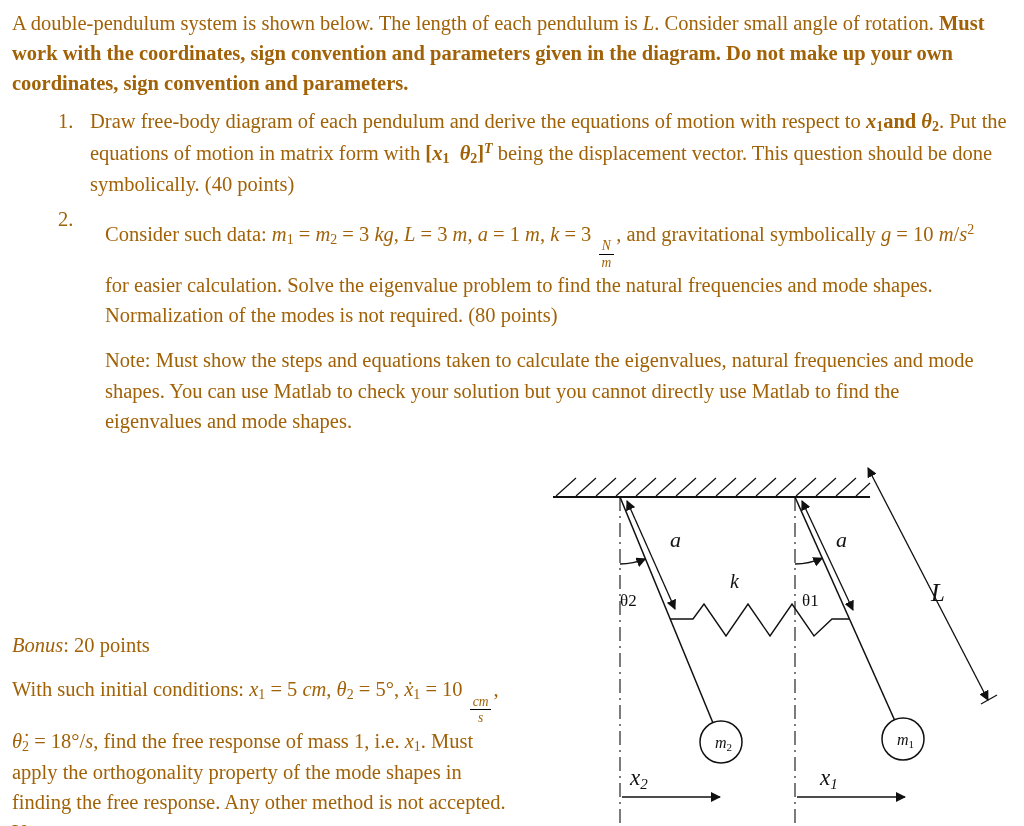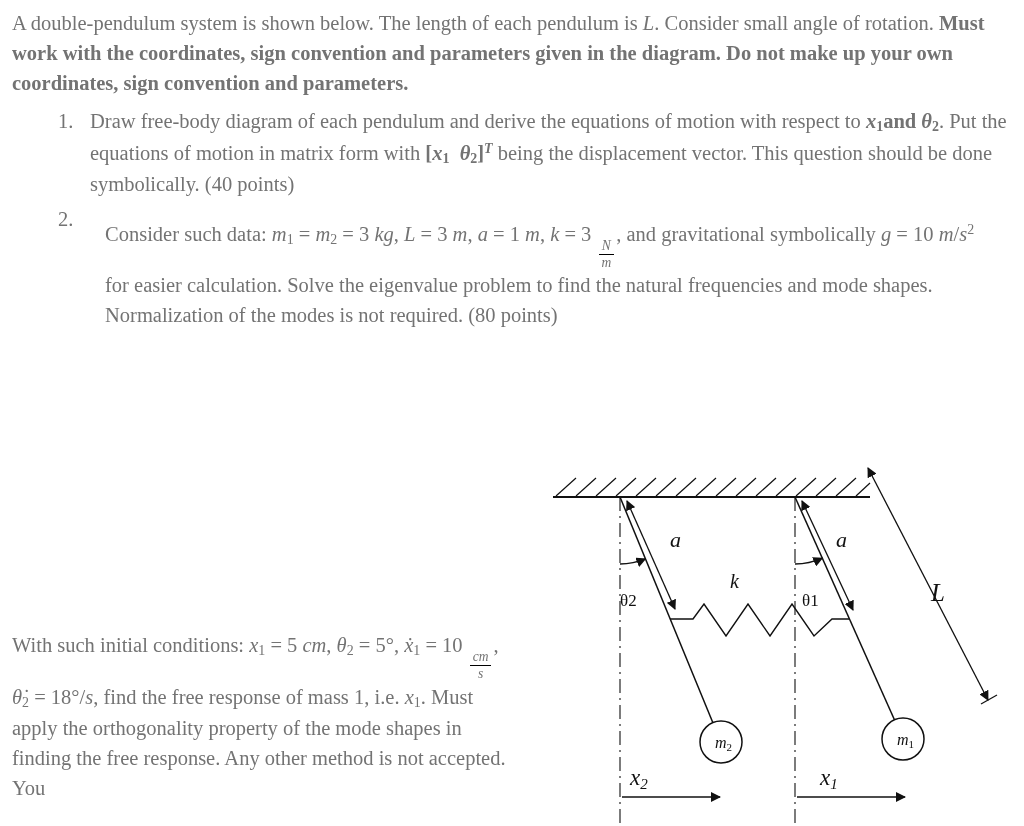--- a/index.html
+++ b/index.html
@@ -1,19 +1,19 @@
 <!DOCTYPE html>
 <html><head>
 <meta charset="utf-8">
 <style>
   html,body{margin:0;padding:0;background:#fff;}
   .page{
     position:relative;width:1024px;height:826px;background:#ffffff;
     font-family:"Liberation Serif","DejaVu Serif",serif;
-    font-size:20.5px;color:#737373;overflow:hidden;
+    font-size:20.5px;color:#a16207;overflow:hidden;
   }
   .text-col{position:absolute;left:12px;top:8px;width:1000px;line-height:1.47;}
   .para{margin:0 0 8px 0;}
   .list{margin:0;}
   .item{display:flex;margin:0 0 4px 0;}
   .item-num{flex:none;width:32px;margin-left:46px;}
   .item-body{flex:1;padding-right:4px;}
   .item-body .sub-para{margin:15px;}
   .bonus{position:absolute;left:12px;top:630px;width:508px;line-height:1.47;}
   .bonus-title{margin:0 0 14px 0;}
@@ -43,26 +43,28 @@
         <span class="item-num">1.</span>
         <div class="item-body"><span>Draw free-body diagram of each pendulum and derive the equations of motion with respect to </span><span class="b i">x</span><span class="b sub">1</span><span class="b">and </span><span class="b i">θ</span><span class="b sub">2</span><span>. Put the equations of motion in matrix form with </span><span class="b">[</span><span class="b i">x</span><span class="b sub">1</span><span class="b">&nbsp; </span><span class="b i">θ</span><span class="b sub">2</span><span class="b">]</span><span class="b i sup">T</span><span> being the displacement vector. This question should be done symbolically. (40 points)</span></div>
       </div>
       <div class="item">
         <span class="item-num">2.</span>
         <div class="item-body">
           <div class="sub-para"><span>Consider such data: </span><span class="i">m</span><span class="sub">1</span><span> = </span><span class="i">m</span><span class="sub">2</span><span> = 3 </span><span class="i">kg</span><span>, </span><span class="i">L</span><span> = 3 </span><span class="i">m</span><span>, </span><span class="i">a</span><span> = 1 </span><span class="i">m</span><span>, </span><span class="i">k</span><span> = 3 </span><span class="frac i">
                 <span class="fnum">N</span>
                 <span class="fden">m</span>
               </span><span>, and gravitational symbolically </span><span class="i">g</span><span> = 10 </span><span class="i">m</span><span>/</span><span class="i">s</span><span class="sup">2</span><span> for easier calculation. Solve the eigenvalue problem to find the natural frequencies and mode shapes. Normalization of the modes is not required.  (80 points)</span></div>
+          <div class="sub-para"><span>Note: Must show the steps and equations taken to calculate the eigenvalues, natural frequencies and mode shapes. You can use Matlab to check your solution but you cannot directly use Matlab to find the eigenvalues and mode shapes.</span></div>
         </div>
       </div>
     </div>
   </div>
 
   <div class="bonus">
+    <p class="bonus-title"><span class="i">Bonus</span><span>: 20 points</span></p>
     <p class="bonus-body"><span>With such initial conditions: </span><span class="i">x</span><span class="sub">1</span><span> = 5 </span><span class="i">cm</span><span>, </span><span class="i">θ</span><span class="sub">2</span><span> = 5°, </span><span class="i">ẋ</span><span class="sub">1</span><span> = 10 </span><span class="frac i">
           <span class="fnum">cm</span>
           <span class="fden">s</span>
         </span><span>, </span><span class="i">θ̇</span><span class="sub">2</span><span> = 18°/</span><span class="i">s</span><span>, find the free response of mass 1, i.e. </span><span class="i">x</span><span class="sub">1</span><span>. Must apply the orthogonality property of the mode shapes in finding the free response. Any other method is not accepted. You</span></p>
   </div>
 
   <div class="diagram">
     <svg width="470" height="374" viewBox="0 0 470 374">
       <defs>
         <marker id="arr" viewBox="0 0 10 10" refX="9" refY="5" markerWidth="10" markerHeight="10" markerUnits="userSpaceOnUse" orient="auto-start-reverse">

